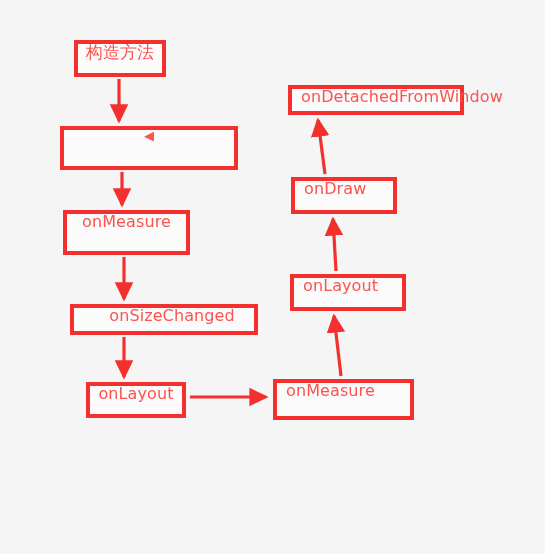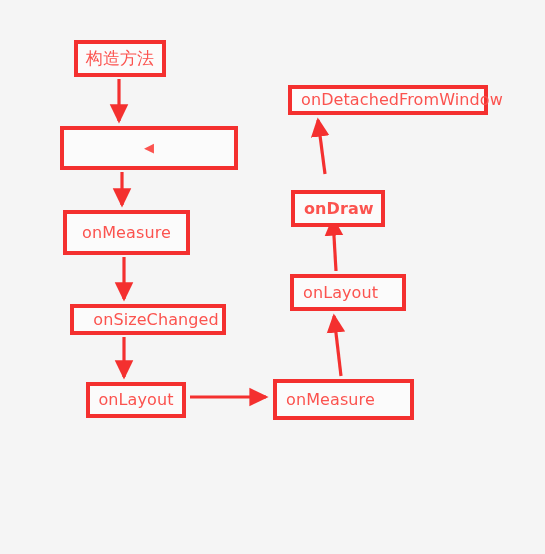--- a/index.html
+++ b/index.html
@@ -18,21 +18,20 @@
     width: 545px;
     height: 554px;
   }
   .node {
     position: absolute;
     box-sizing: border-box;
     background: #fbfbfb;
     border: 4px solid #f4302f;
     color: #fb534f;
     display: flex;
-    align-items: center;
     font-size: 16px;
     line-height: 1;
     letter-spacing: 0.1px;
     white-space: nowrap;
   }
   .node.center { justify-content: center; }
   .node.left   { justify-content: flex-start; padding-left: 9px; }
   .node .tri {
     display: inline-block;
     font-size: 13px;
@@ -83,37 +82,37 @@
   </div>
 
   <div class="node center" style="left:60px; top:126px; width:178px; height:44px;">
     <span class="tri">◀</span>
   </div>
 
   <div class="node center" style="left:63px; top:210px; width:127px; height:45px;">
     <span>onMeasure</span>
   </div>
 
-  <div class="node center" style="left:70px; top:304px; width:156px; height:31px;padding-left:16px;">
+  <div class="node center" style="left:70px; top:304px; width:188px; height:31px;padding-left:16px;">
     <span>onSizeChanged</span>
   </div>
 
   <div class="node center" style="left:86px; top:382px; width:100px; height:36px;">
     <span>onLayout</span>
   </div>
 
   <div class="node left" style="left:273px; top:379px; width:141px; height:41px;">
     <span>onMeasure</span>
   </div>
 
   <div class="node left" style="left:290px; top:274px; width:116px; height:37px;">
     <span>onLayout</span>
   </div>
 
-  <div class="node left" style="left:291px; top:190px; width:94px; height:37px;font-weight:bold;">
+  <div class="node left" style="left:291px; top:177px; width:106px; height:37px;">
     <span>onDraw</span>
   </div>
 
-  <div class="node left" style="left:288px; top:85px; width:200px; height:30px;">
+  <div class="node left" style="left:288px; top:85px; width:176px; height:30px;">
     <span>onDetachedFromWindow</span>
   </div>
 
 </div>
 
 </body></html>

